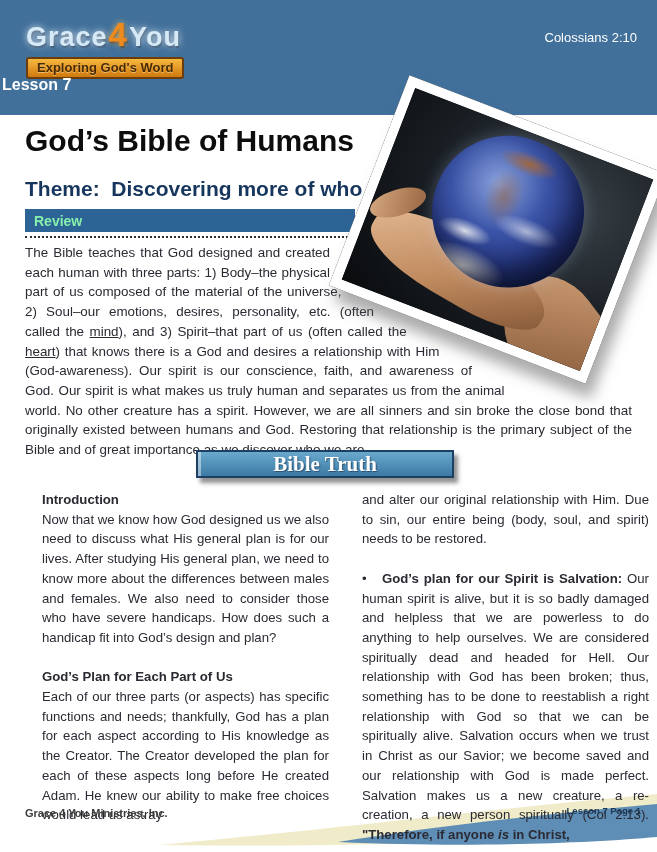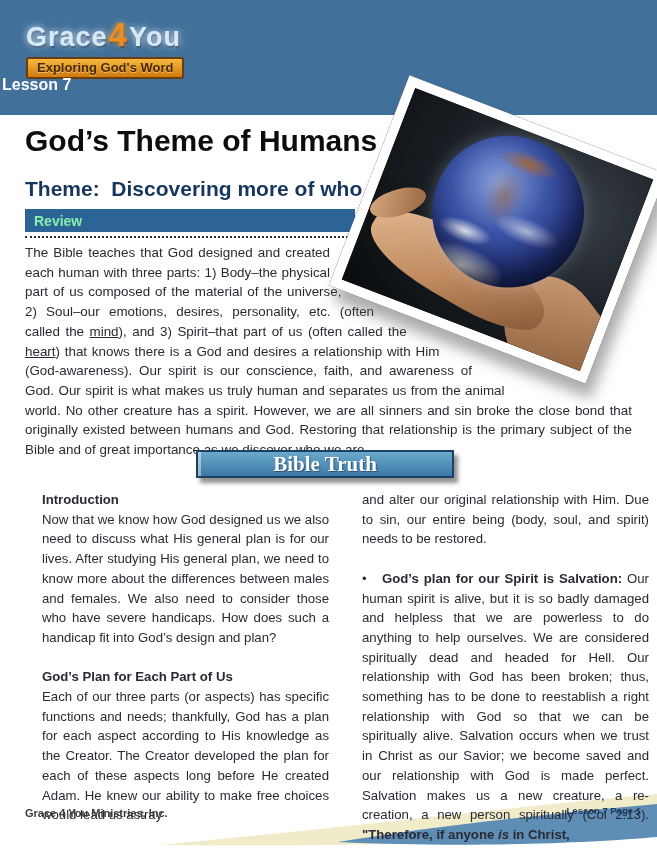--- a/index.html
+++ b/index.html
@@ -104,24 +104,25 @@
 
 <div class="page">
 
   <div class="header">
     <div class="logo">
       <div class="logo-text"><span>Grace</span><span class="logo-four">4</span><span>You</span></div>
       <div class="tagline">Exploring God's Word</div>
     </div>
     <div class="lesson">Lesson 7</div>
     <div class="quote">
+      <div class="quote-ref">Colossians 2:10</div>
     </div>
   </div>
 
-  <div class="title">God’s Theme of Humans</div>
+  <div class="title">God’s Bible of Humans</div>
   <div class="theme">Theme:  Discovering more of who I am</div>
 
   <div class="review-bar">
     <span>Review</span>
   </div>
   <div class="dotline"></div>
   <div class="review-para">
     <span class="wrap-shape"></span><span><span>The Bible teaches that God designed and created each human with three parts:  1) Body–the physical part of us composed of the material of the universe, 2) Soul–our emotions, desires, personality, etc. (often called the </span><span style="text-decoration: underline;">mind</span><span>), and 3) Spirit–that part of us (often called the </span><span style="text-decoration: underline;">heart</span><span>) that knows there is a God and desires a relationship with Him (God-awareness).  Our spirit is our conscience, faith, and awareness of God.  Our spirit is what makes us truly human and separates us from the animal world.  No other creature has a spirit. However, we are all sinners and sin broke the close bond that originally existed between humans and God. Restoring that relationship is the primary subject of the Bible and of great importance as we discover who we are.</span></span>
   </div>
 

